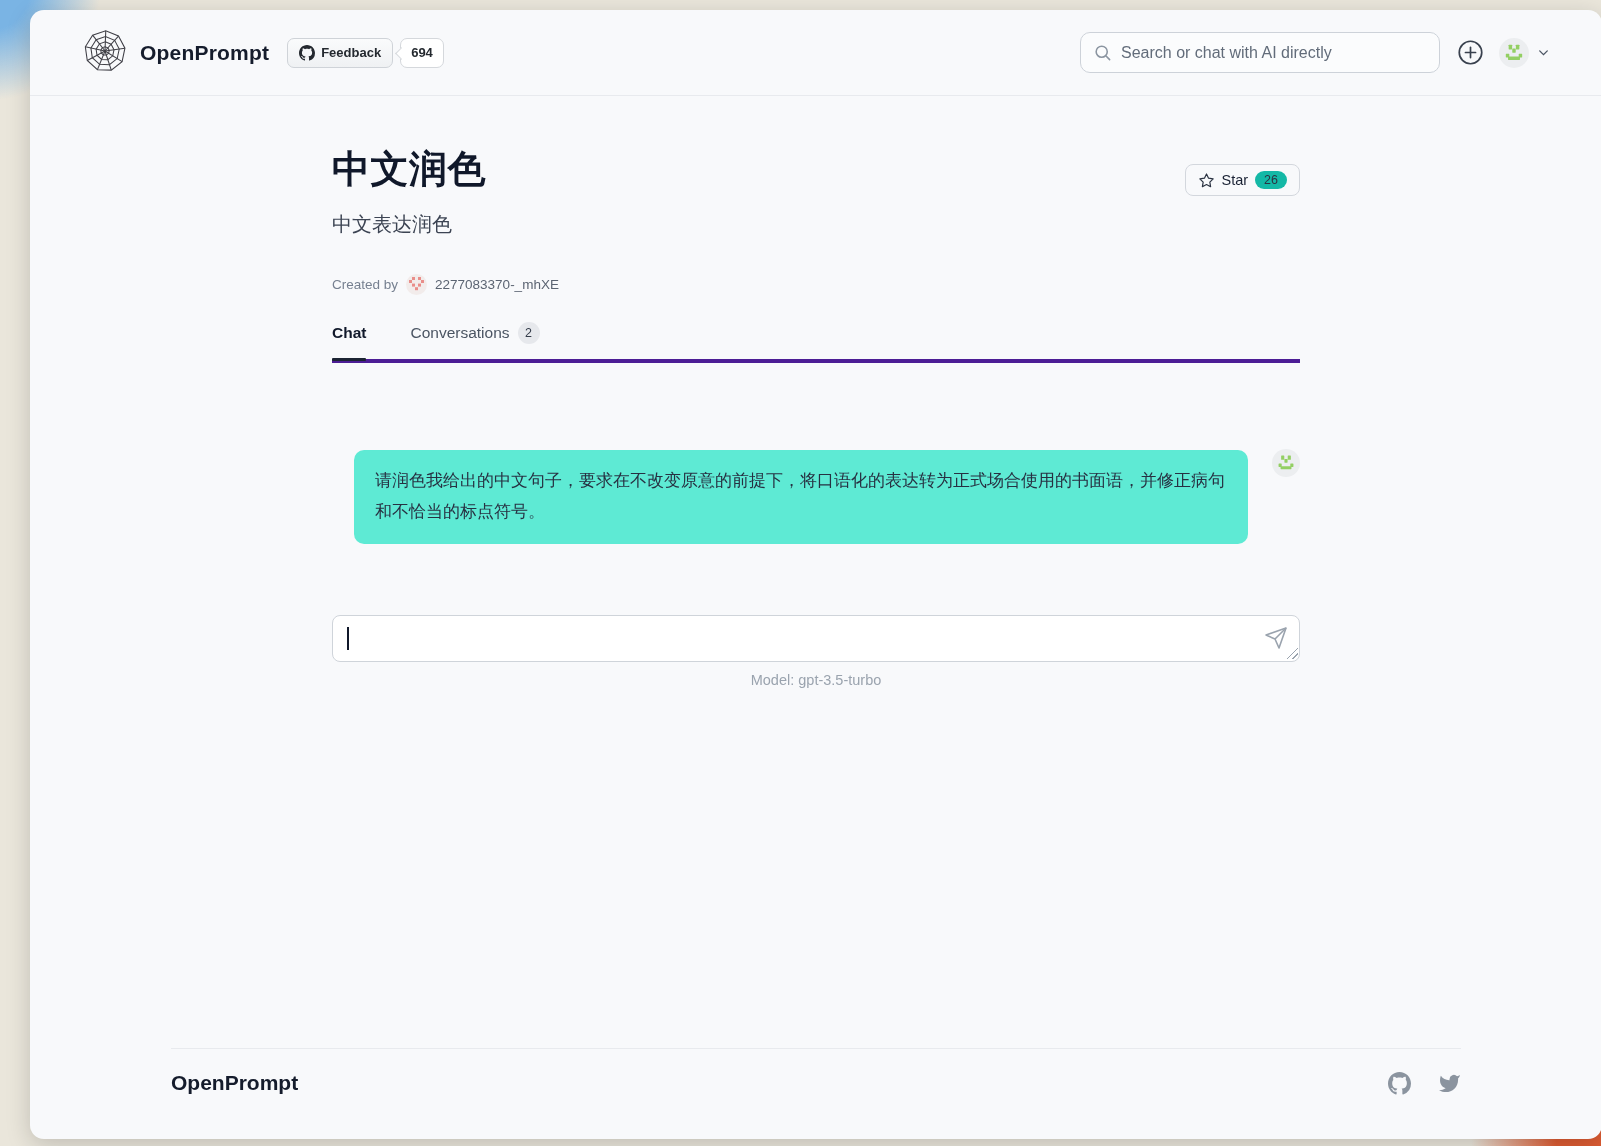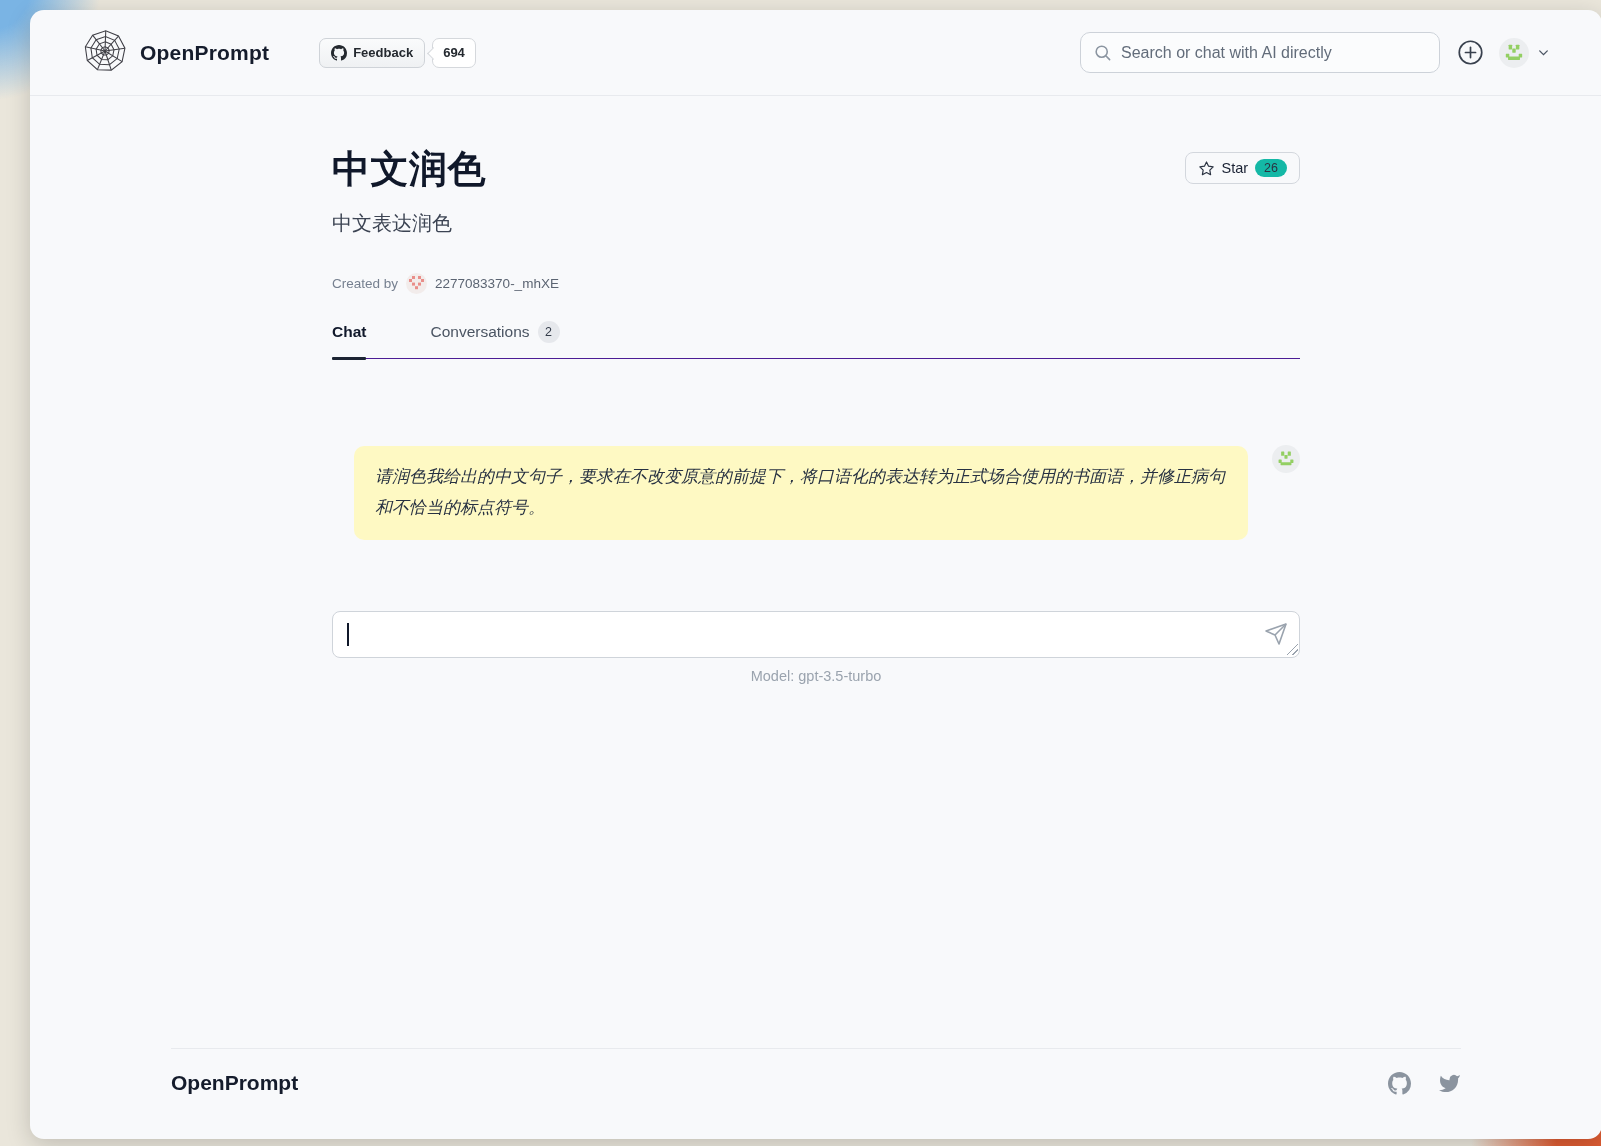--- a/index.html
+++ b/index.html
@@ -22,21 +22,21 @@
   .header {
     height:86px; flex:0 0 auto; display:flex; align-items:center;
     padding:0 52px; border-bottom:1px solid #e8eaee;
   }
   .logo-web { width:46px; height:46px; color:#3f3f46; }
   .brand { font-size:21px; font-weight:800; color:#151c2c; margin-left:12px; letter-spacing:.2px; }
   .gh-widget { display:flex; align-items:center; margin-left:18px; }
   .gh-btn {
     display:flex; align-items:center; gap:6px; height:30px; padding:0 11px;
     background:linear-gradient(#fafbfc,#eff1f3); border:1px solid #cfd3d8; border-radius:7px;
-    font-size:13px; font-weight:700; color:#24292f; cursor:pointer;margin-left:32px;
+    font-size:13px; font-weight:700; color:#24292f; cursor:pointer;
   }
   .gh-btn svg { width:16px; height:16px; fill:#24292f; }
   .gh-count {
     position:relative; margin-left:7px; height:30px; display:flex; align-items:center;
     padding:0 10px; background:#fff; border:1px solid #d5d8dc; border-radius:7px;
     font-size:13px; font-weight:700; color:#24292f; cursor:pointer;
   }
   .gh-count::before {
     content:""; position:absolute; left:-4.5px; top:10px; width:8px; height:8px;
     background:#fff; border-left:1px solid #d5d8dc; border-bottom:1px solid #d5d8dc;
@@ -59,43 +59,42 @@
     width:30px; height:30px; border-radius:50%; background:#eceef0; margin-left:15px;
     display:flex; align-items:center; justify-content:center; overflow:hidden; cursor:pointer;
   }
   .chev { width:13px; height:13px; stroke:#4b5563; margin-left:8px; }
   
   .main { flex:1 1 auto; display:flex; flex-direction:column; }
   .container { width:968px; margin:0 auto; }
   .title-row { display:flex; justify-content:space-between; align-items:flex-start; margin-top:48px; }
   h1.page-title { font-size:38px; font-weight:800; color:#10182a; letter-spacing:.5px; }
   .star-btn {
-    display:flex; align-items:center; gap:7px; height:32px; padding:0 12px; margin-top:8px;
+    display:flex; align-items:center; gap:7px; height:32px; padding:0 12px; margin-top:20px;
     background:transparent; border:1px solid #d3d7dd; border-radius:8px; cursor:pointer;
     font-size:14.5px; color:#1a2234; font-family:inherit;
   }
   .star-btn svg { width:17px; height:17px; stroke:#2b3342; fill:none; }
   .star-count { background:#14b8a6; border-radius:999px; padding:2px 9px; font-size:12.5px; color:#2b3342; }
   .subtitle { font-size:20px; color:#3c4453; margin-top:15px; }
   .created { display:flex; align-items:center; gap:8px; margin-top:36px; font-size:13.5px; color:#768090; }
   .mini-avatar { width:21px; height:21px; border-radius:50%; background:#f2eceb; overflow:hidden; flex:0 0 auto; }
   .creator-name { color:#5b6472; }
   
-  .tabs { display:flex; gap:64px; margin-top:27px; border-bottom:1px solid #4c1d95; }
+  .tabs { display:flex; gap:44px; margin-top:27px; border-bottom:4px solid #4c1d95; }
   .tab { display:flex; align-items:center; gap:8px; padding-bottom:15px; font-size:15.5px; color:#4b5563; cursor:pointer; position:relative; }
   .tab.active { color:#10182a; font-weight:700; }
   .tab.active::after { content:""; position:absolute; left:0; right:0; bottom:-1.5px; height:3px; background:#1c2433; border-radius:1px; }
   .tab-badge { background:#e6e8ec; color:#333b49; border-radius:50%; width:22px; height:22px; display:flex; align-items:center; justify-content:center; font-size:12.5px; }
   
   .msg-row { display:flex; justify-content:flex-end; align-items:flex-start; gap:9px; margin-top:87px; }
   .bubble {
-    background:#fef9c3; border-radius:10px; padding:16px 21px;
+    background:#5eead4; border-radius:10px; padding:16px 21px;
     font-size:17px; line-height:1.82; color:#273142;
     max-width:calc(100% - 74px);
-    font-style:italic;
   }
   .msg-avatar { width:28px; height:28px; margin-top:-1px; }
   .input-wrap { position:relative; margin-top:71px; }
   textarea.chat-input {
     width:100%; height:47px; resize:none; display:block;
     border:1px solid #cfd4da; border-radius:8px; background:#fff;
     padding:12px 46px 12px 15px; font-size:16px; font-family:inherit; color:#1f2937; outline:none;
   }
   .caret { position:absolute; left:15px; top:12px; width:1.5px; height:23px; background:#10182a; pointer-events:none; animation:blink 1.1s step-end infinite; }
   @keyframes blink { 50% { opacity:0; } }

